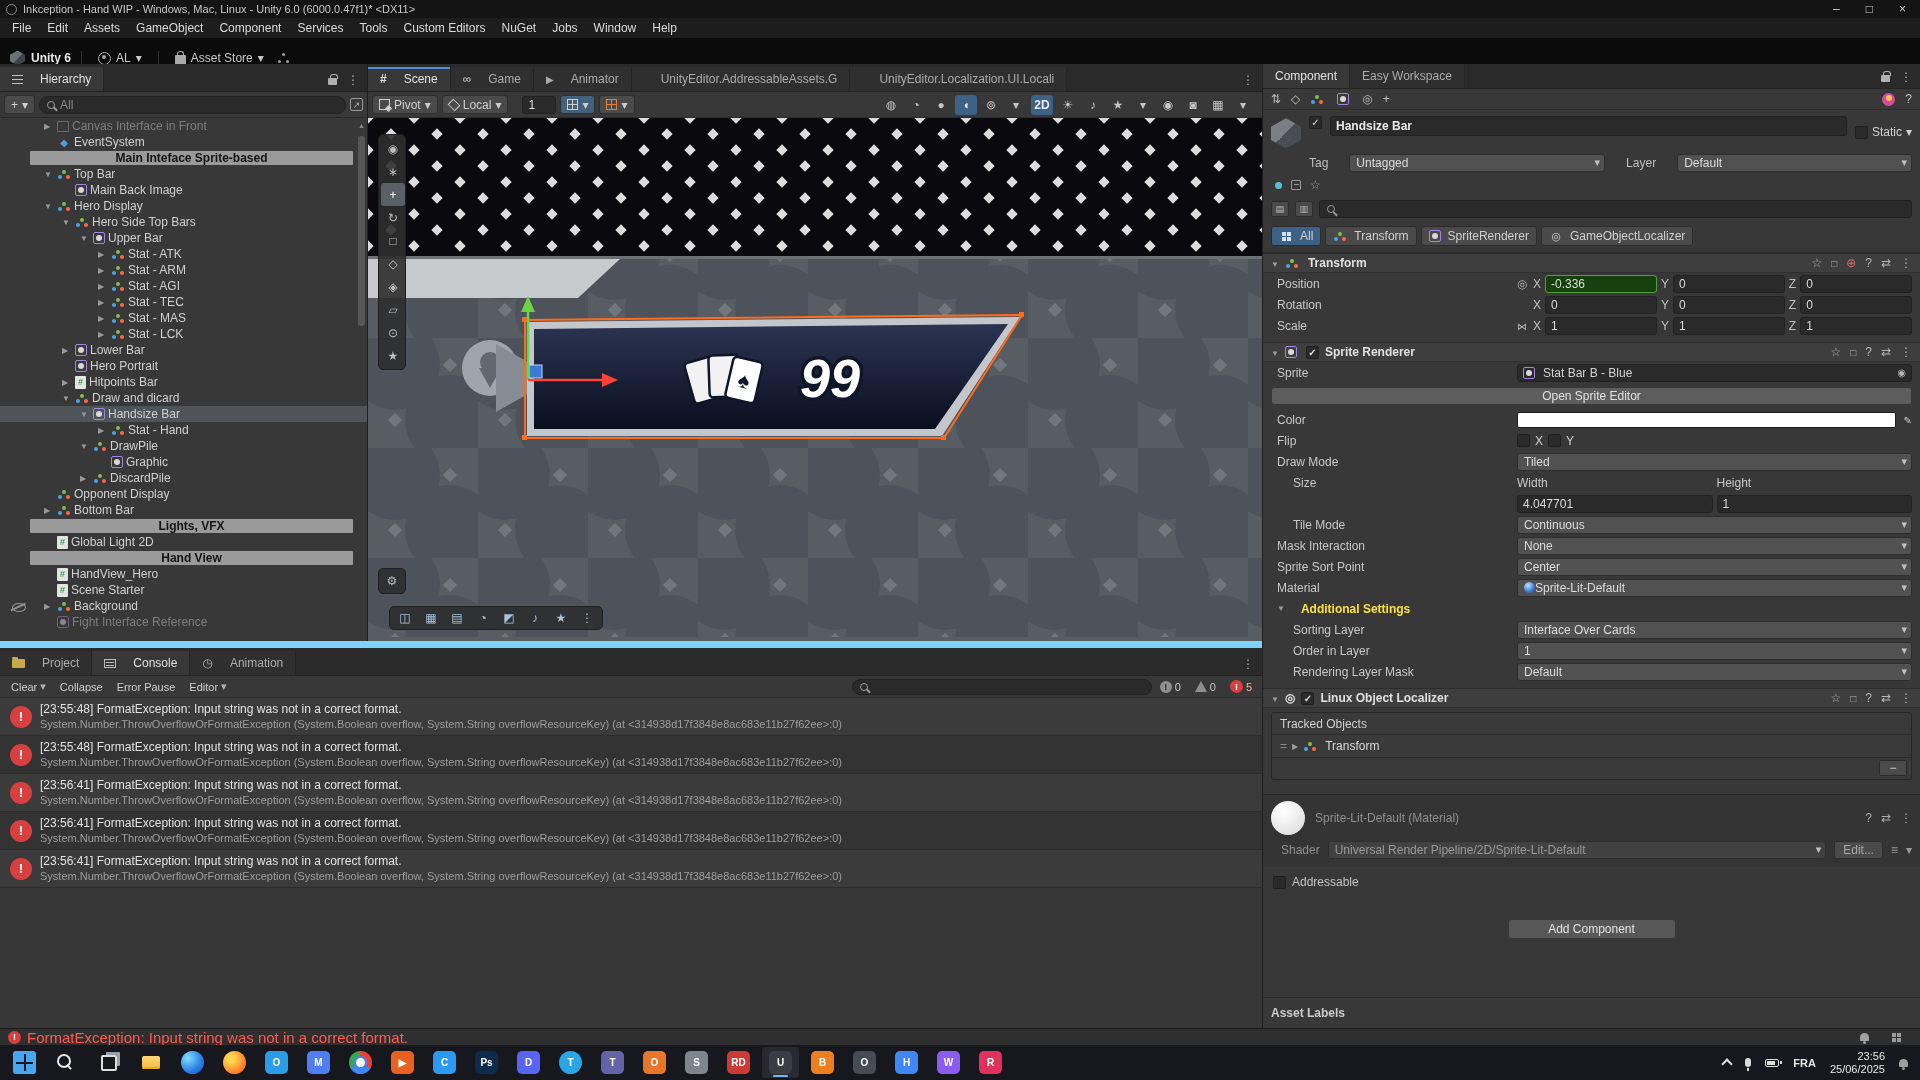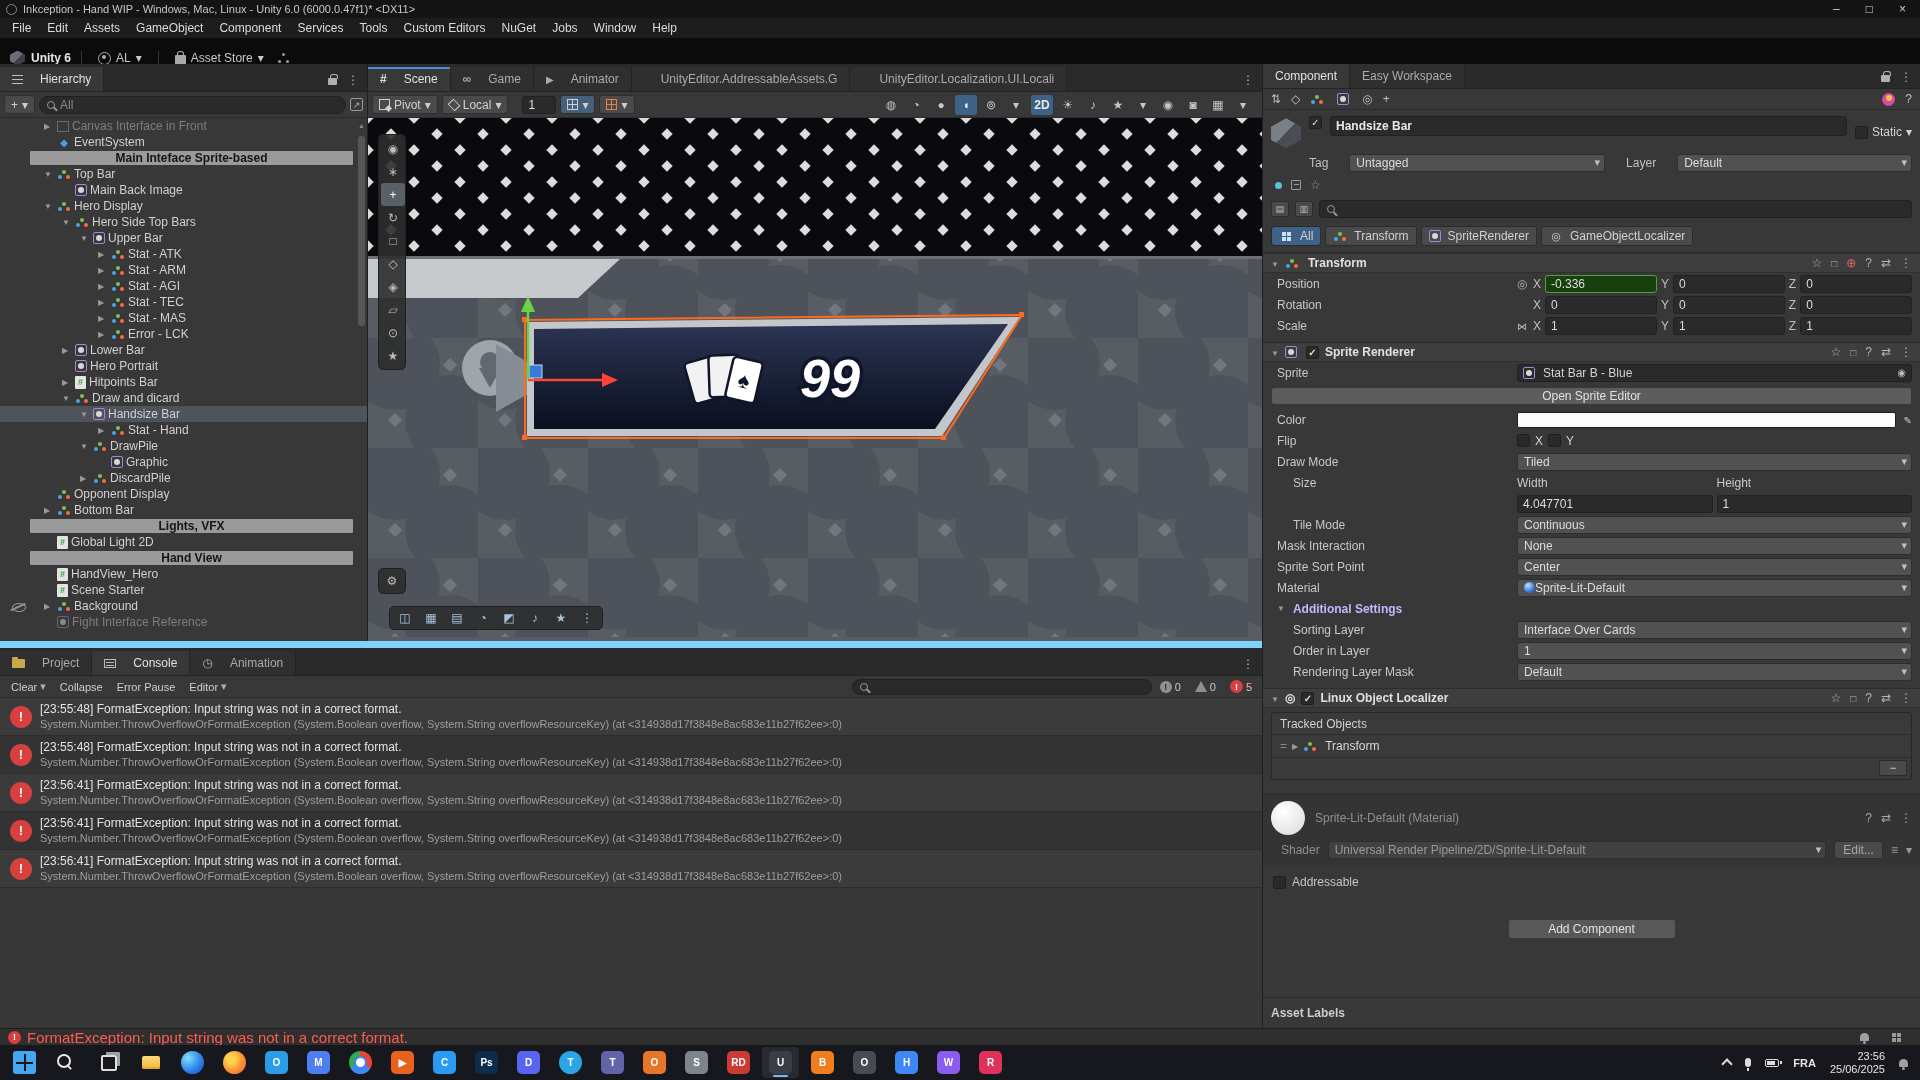--- a/index.html
+++ b/index.html
@@ -428,21 +428,21 @@
 
           <div class="trow" data-depth="3" data-variant="normal">
             <span class="arrow" data-arrow="closed"></span>
             <span class="ticon" data-icon="transform"></span>
             <span class="tlabel">Stat - MAS</span>
           </div>
 
           <div class="trow" data-depth="3" data-variant="normal">
             <span class="arrow" data-arrow="closed"></span>
             <span class="ticon" data-icon="transform"></span>
-            <span class="tlabel">Error - LCK</span>
+            <span class="tlabel">Stat - LCK</span>
           </div>
 
           <div class="trow" data-depth="1" data-variant="normal">
             <span class="arrow" data-arrow="closed"></span>
             <span class="ticon" data-icon="sprite"></span>
             <span class="tlabel">Lower Bar</span>
           </div>
 
           <div class="trow" data-depth="1" data-variant="normal">
             <span class="arrow"></span>
@@ -1021,21 +1021,21 @@
         <div class="irow">
           <span class="ilabel" data-ind="0">Material</span>
           <span class="dd grow" data-variant="object">
             <span class="matball" style="display: inline-block;"></span>
             <span>Sprite-Lit-Default</span>
           </span>
         </div>
       </div>
     <div class="irow">
       <span class="fold g" style="color:#9a9a9a;font-size:8px;">▼</span>
-      <span style="margin-left:8px;font-weight:bold;color:#c4b5fd;">Additional Settings</span>
+      <span style="margin-left:16px;font-weight:bold;color:#fde047;">Additional Settings</span>
     </div>
     <div>
 
         <div class="irow">
           <span class="ilabel" data-ind="1">Sorting Layer</span>
           <span class="dd grow" data-variant="select">
             <span>Interface Over Cards</span>
           </span>
         </div>
 

